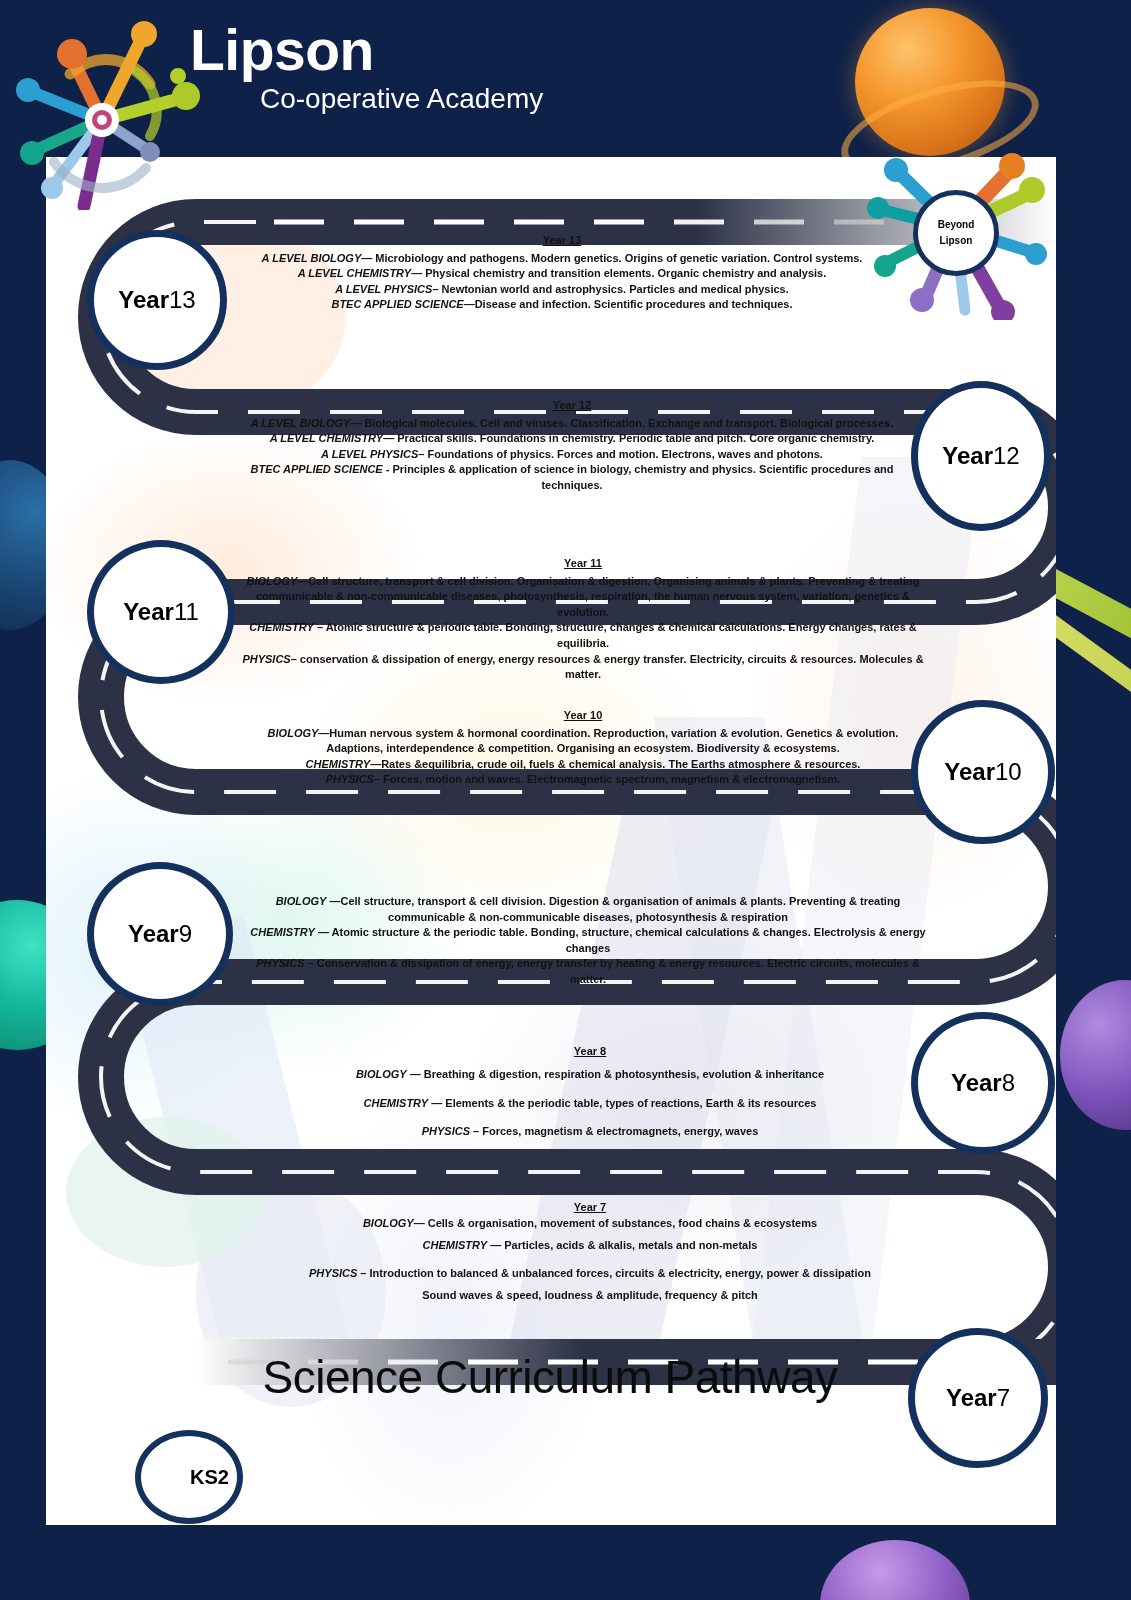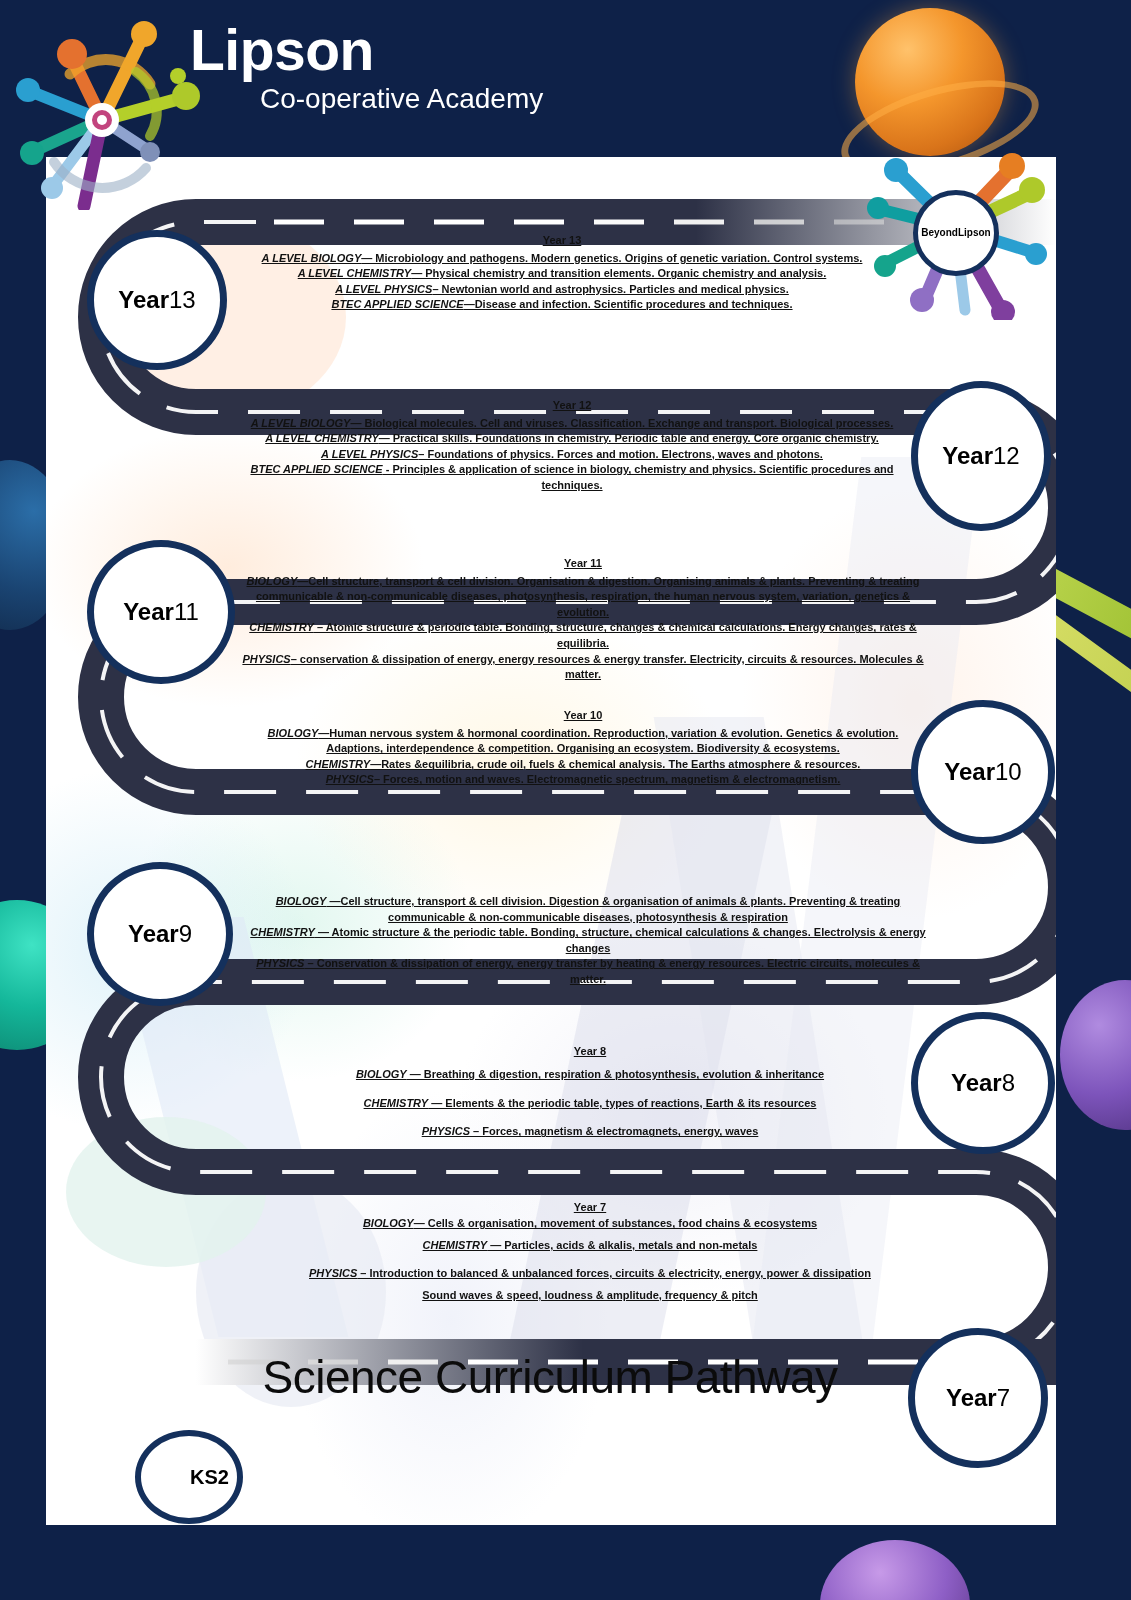--- a/index.html
+++ b/index.html
@@ -83,37 +83,37 @@
 
   
   .textblock{
     position:absolute;z-index:7;text-align:center;color:#111;
     line-height:1.42;
   }
   .tb-year{
     font-size:11px;font-weight:700;text-decoration:underline;
     margin-bottom:2px;
   }
-  .tb-line{font-size:11px;font-weight:600;text-decoration:underline;}
+  .tb-line{font-size:11px;font-weight:600;}
   .tb-line i{font-style:italic;font-weight:700;}
 
   
   .bubble{
     position:absolute;z-index:9;border:7px solid #14305c;border-radius:50%;
     background:#fff;display:flex;flex-direction:row;align-items:center;
     justify-content:center;color:#000;
   }
   .bubble .b1{font-size:24px;font-weight:700;line-height:1.15;}
   .bubble .b2{font-size:24px;font-weight:400;line-height:1.15;}
   .bubble.small{border-width:6px;}
   .bubble.small .b1{font-size:20px;padding-left:41px;}
 
   #bubble-beyond{
     position:absolute;z-index:9;border:5px solid #14305c;border-radius:50%;
-    background:#fff;display:flex;align-items:center;
+    background:#fff;display:flex;flex-direction:column;align-items:center;
     justify-content:center;color:#000;
     left:913px;top:190px;width:76px;height:76px;
   }
   #bubble-beyond span{font-size:10px;font-weight:700;line-height:1.6;}
 
   #poster-title{
     position:absolute;z-index:8;left:200px;top:1350px;width:700px;
     font-size:46px;font-weight:400;color:#0b0b0b;text-align:center;
     font-family:"Liberation Sans", sans-serif;letter-spacing:-0.5px;
   }
@@ -257,21 +257,21 @@
   <div class="tb-year">Year 13</div>
   <div class="tb-line"><i>A LEVEL BIOLOGY</i><span>— Microbiology and pathogens. Modern genetics. Origins of genetic variation. Control systems.</span></div>
   <div class="tb-line"><i>A LEVEL CHEMISTRY</i><span>— Physical chemistry and transition elements. Organic chemistry and analysis.</span></div>
   <div class="tb-line"><i>A LEVEL PHYSICS</i><span>– Newtonian world and astrophysics. Particles and medical physics.</span></div>
   <div class="tb-line"><i>BTEC APPLIED SCIENCE</i><span>—Disease and infection. Scientific procedures and techniques.</span></div>
 </div>
 
 <div class="textblock" id="tb-year12" style="left:232px;top:398px;width:680px;">
   <div class="tb-year">Year 12</div>
   <div class="tb-line"><i>A LEVEL BIOLOGY</i><span>—  Biological molecules. Cell and viruses. Classification. Exchange and transport. Biological processes.</span></div>
-  <div class="tb-line"><i>A LEVEL CHEMISTRY</i><span>— Practical skills. Foundations in chemistry. Periodic table and energy. Core organic chemistry.</span></div>
+  <div class="tb-line"><i>A LEVEL CHEMISTRY</i><span>— Practical skills. Foundations in chemistry. Periodic table and pitch. Core organic chemistry.</span></div>
   <div class="tb-line"><i>A LEVEL PHYSICS</i><span>– Foundations of physics. Forces and motion. Electrons, waves and photons.</span></div>
   <div class="tb-line"><i>BTEC APPLIED SCIENCE</i><span> - Principles &amp; application of science in biology, chemistry and physics. Scientific procedures and techniques.</span></div>
 </div>
 
 <div class="textblock" id="tb-year11" style="left:238px;top:556px;width:690px;">
   <div class="tb-year">Year 11</div>
   <div class="tb-line"><i>BIOLOGY</i><span>—Cell structure, transport &amp; cell division. Organisation &amp; digestion. Organising animals &amp; plants. Preventing &amp; treating communicable &amp; non-communicable diseases, photosynthesis, respiration, the human nervous system, variation, genetics &amp; evolution.</span></div>
   <div class="tb-line"><i>CHEMISTRY</i><span> – Atomic structure &amp; periodic table. Bonding, structure, changes &amp; chemical calculations. Energy changes, rates &amp; equilibria.</span></div>
   <div class="tb-line"><i>PHYSICS</i><span>– conservation &amp; dissipation of energy, energy resources &amp; energy transfer. Electricity, circuits &amp; resources. Molecules &amp; matter.</span></div>
 </div>

